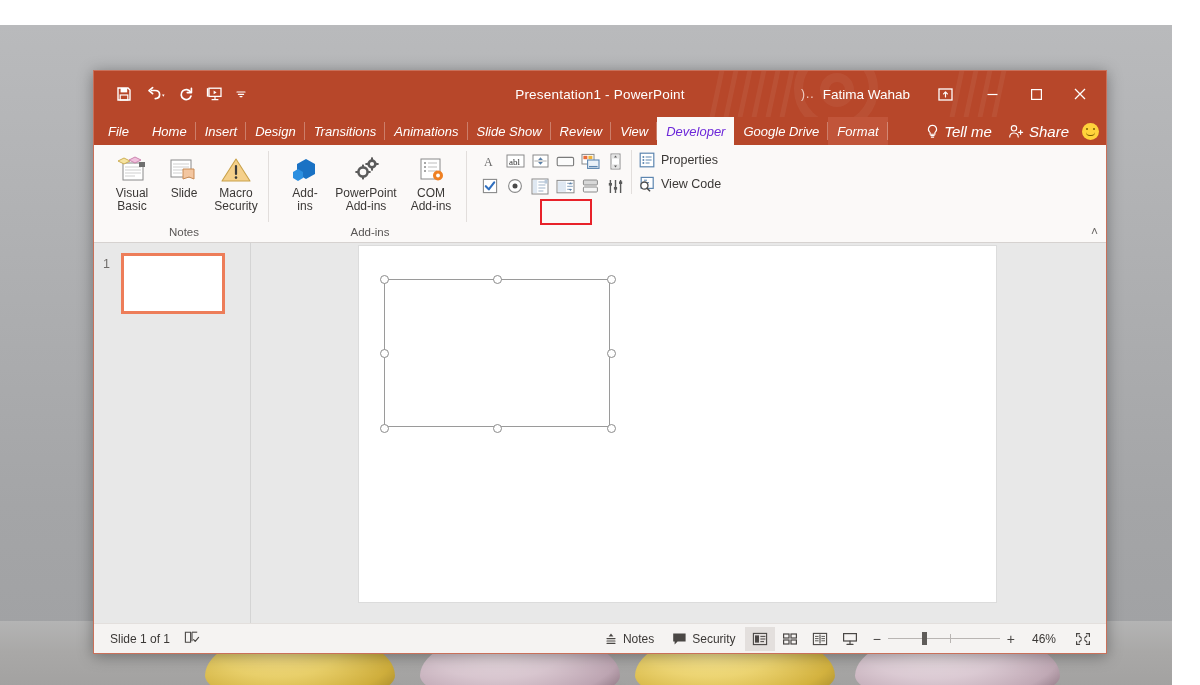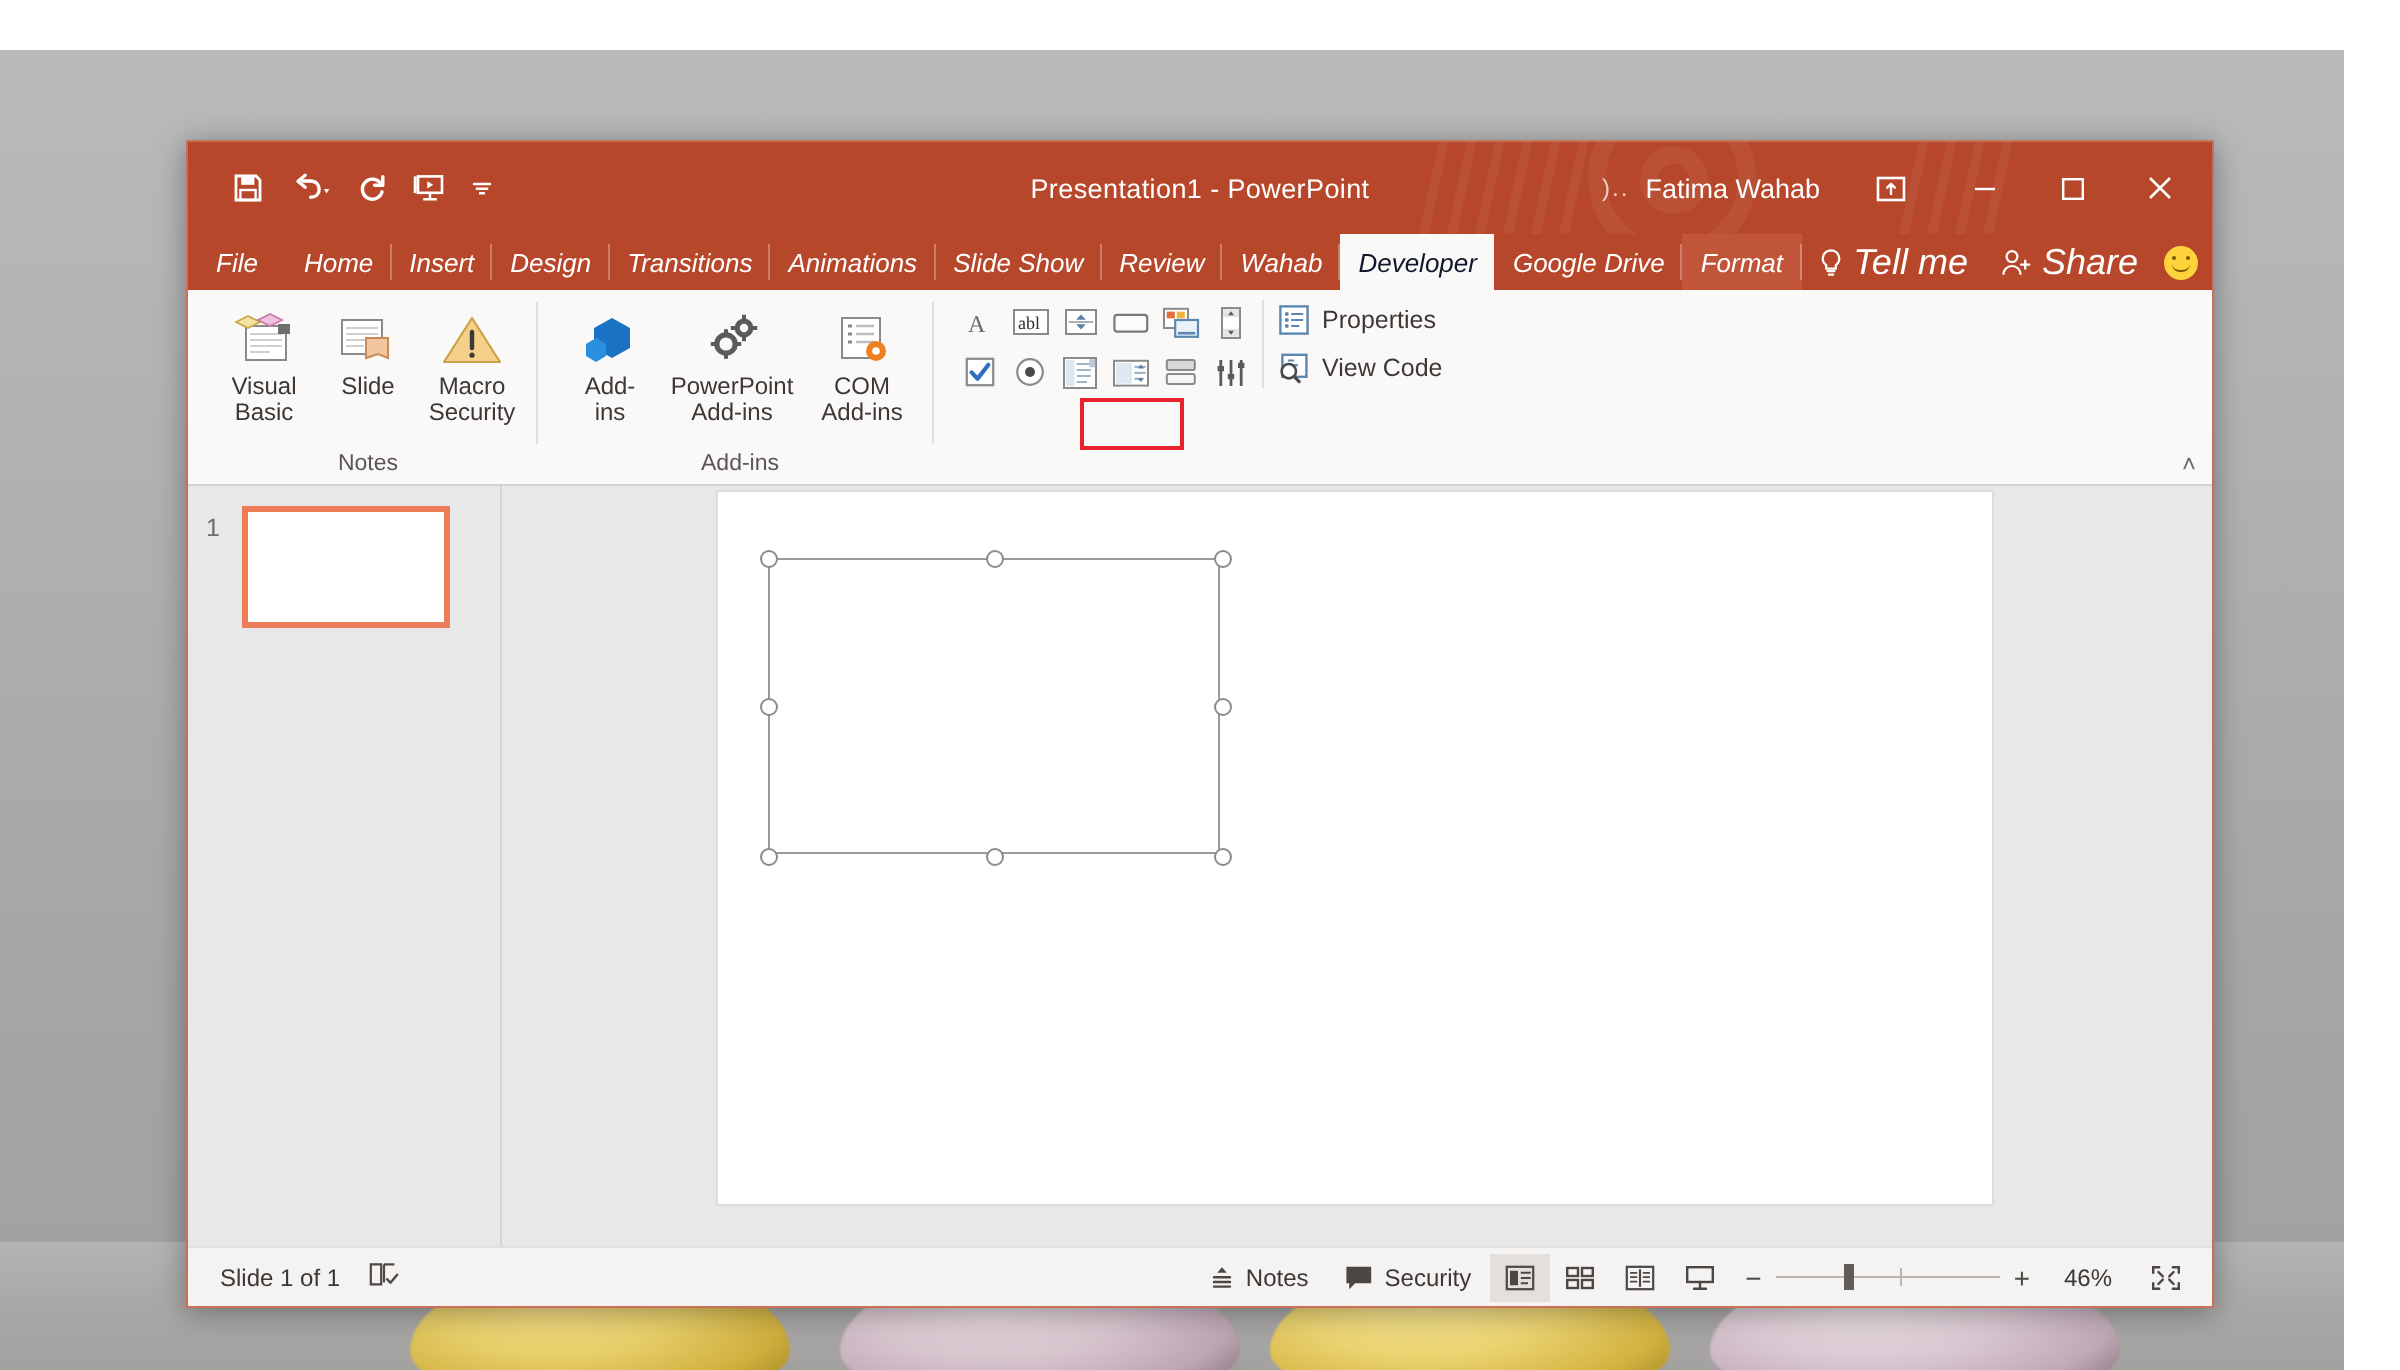--- a/index.html
+++ b/index.html
@@ -71,25 +71,25 @@
   }
   #tabstrip .tab {
     display:flex; align-items:center; padding:0 9px; color:#fff; font-size:13px;
     position:relative; white-space:nowrap;
   }
   #tabstrip .tab:not(.file):not(.active)::after{
     content:""; position:absolute; right:0; top:5px; bottom:5px; width:1px;
     background: rgba(255,255,255,.30);
   }
   #tabstrip .tab.file { padding:0 14px; }
-  #tabstrip .tab.active { background:#fbf9f8; color:#0f172a; }
+  #tabstrip .tab.active { background:#fbf9f8; color:#6d28d9; }
   #tabstrip .tab.contextual { background:#c1553a; }
   #tabstrip .tab.contextual::after { background: rgba(255,255,255,.25); }
   #tabstrip-right { margin-left:auto; display:flex; align-items:center; gap:2px; padding-right:7px; }
-  .tsr-item { display:flex; align-items:center; gap:5px; color:#fff; font-size:18px; padding:0 7px; }
+  .tsr-item { display:flex; align-items:center; gap:5px; color:#fff; font-size:15px; padding:0 7px; }
   #smiley { width:17px; height:17px; border-radius:50%; background:#ffd33b; position:relative; margin-left:4px;}
   #smiley::before{content:""; position:absolute; left:4px; top:5px; width:2px;height:2px;border-radius:50%;background:#7a5b00;}
   #smiley::after{content:""; position:absolute; right:4px; top:5px; width:2px;height:2px;border-radius:50%;background:#7a5b00;}
   #smiley .mouth{position:absolute;left:4px;bottom:4px;width:9px;height:4px;border-bottom:1.6px solid #7a5b00;border-radius:0 0 9px 9px;}
 
   
   #ribbon {
     flex:0 0 98px; background:#fbf9f8; border-bottom:1px solid #d6d2d0;
     display:flex; position:relative; padding-left:6px;
   }
@@ -269,21 +269,21 @@
 
     <div id="tabstrip">
       <div class="tab file">File</div>
       <div class="tab">Home</div>
       <div class="tab">Insert</div>
       <div class="tab">Design</div>
       <div class="tab">Transitions</div>
       <div class="tab">Animations</div>
       <div class="tab">Slide Show</div>
       <div class="tab">Review</div>
-      <div class="tab">Wahab</div>
+      <div class="tab">View</div>
       <div class="tab active">Developer</div>
       <div class="tab">Google Drive</div>
       <div class="tab contextual">Format</div>
 
       <div id="tabstrip-right">
         <div class="tsr-item">
           <svg width="13" height="15" viewBox="0 0 13 15">
               <path d="M6.5 1.2a4.1 4.1 0 0 0-2.4 7.4v1.7h4.8V8.6A4.1 4.1 0 0 0 6.5 1.2z" fill="none" stroke="#fff" stroke-width="1.1"></path>
               <path d="M4.8 11.6h3.4M5.4 13.3h2.2" stroke="#fff" stroke-width="1.1" stroke-linecap="round"></path>
             </svg>

